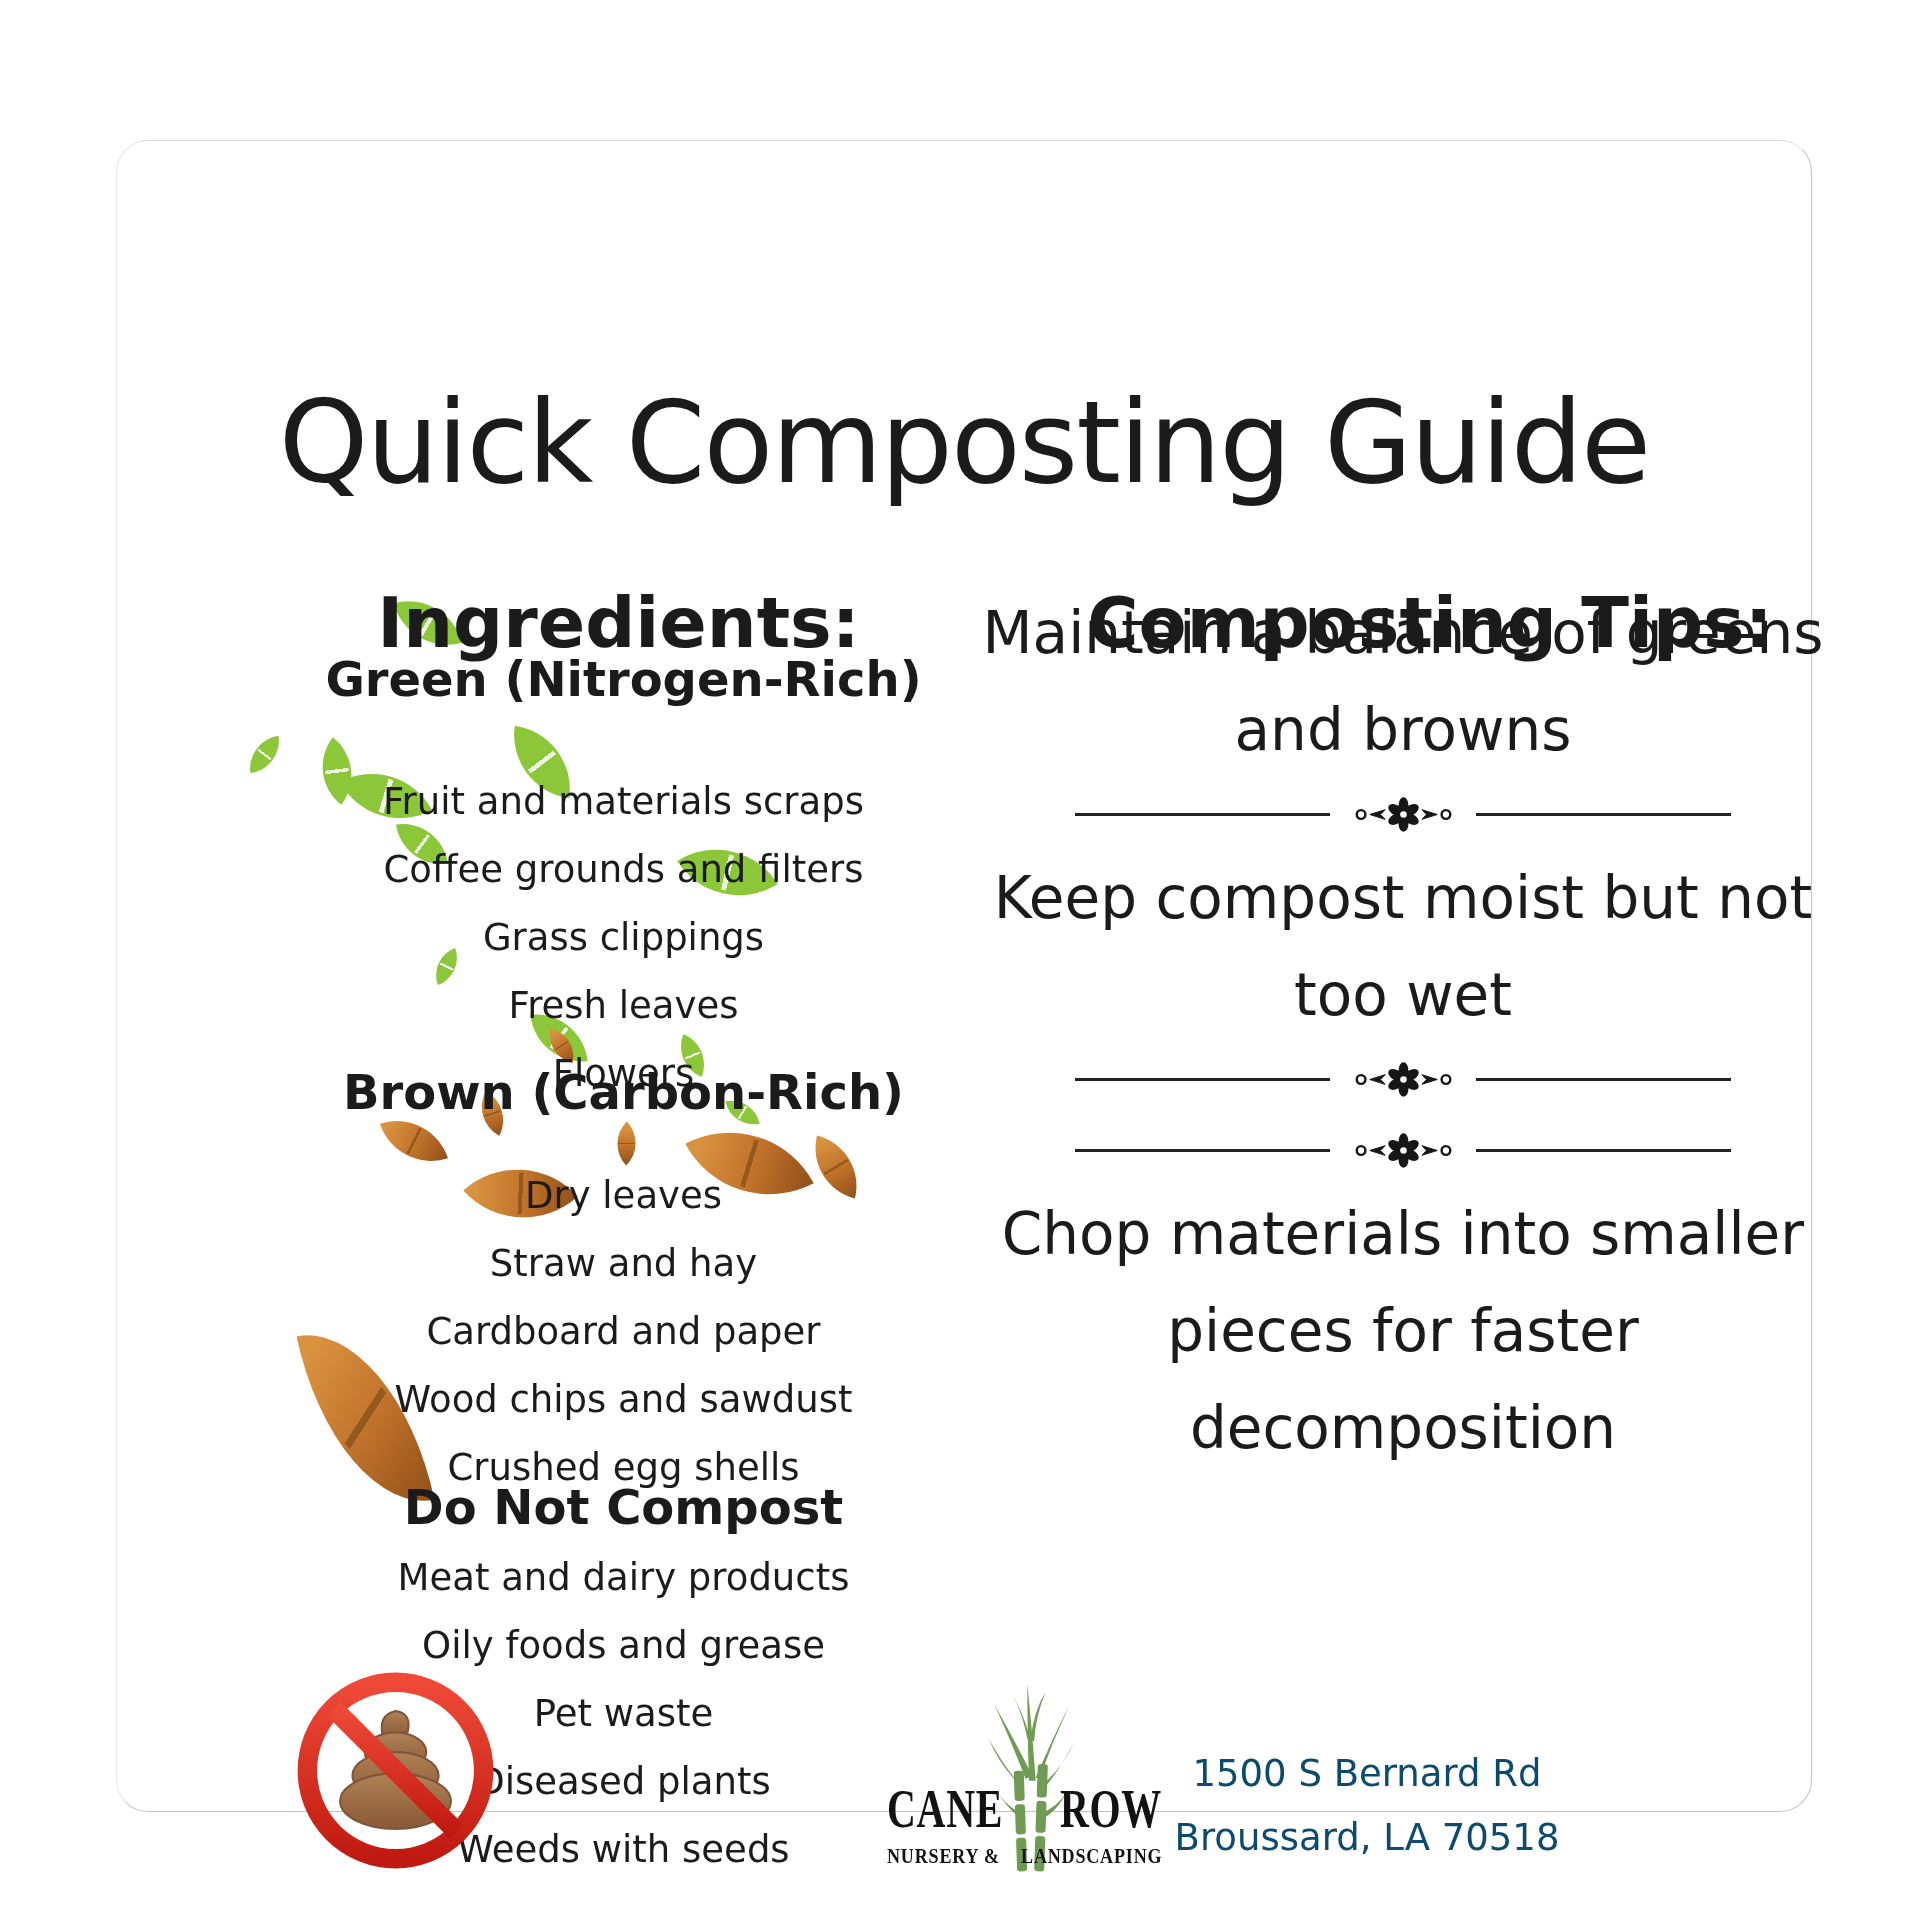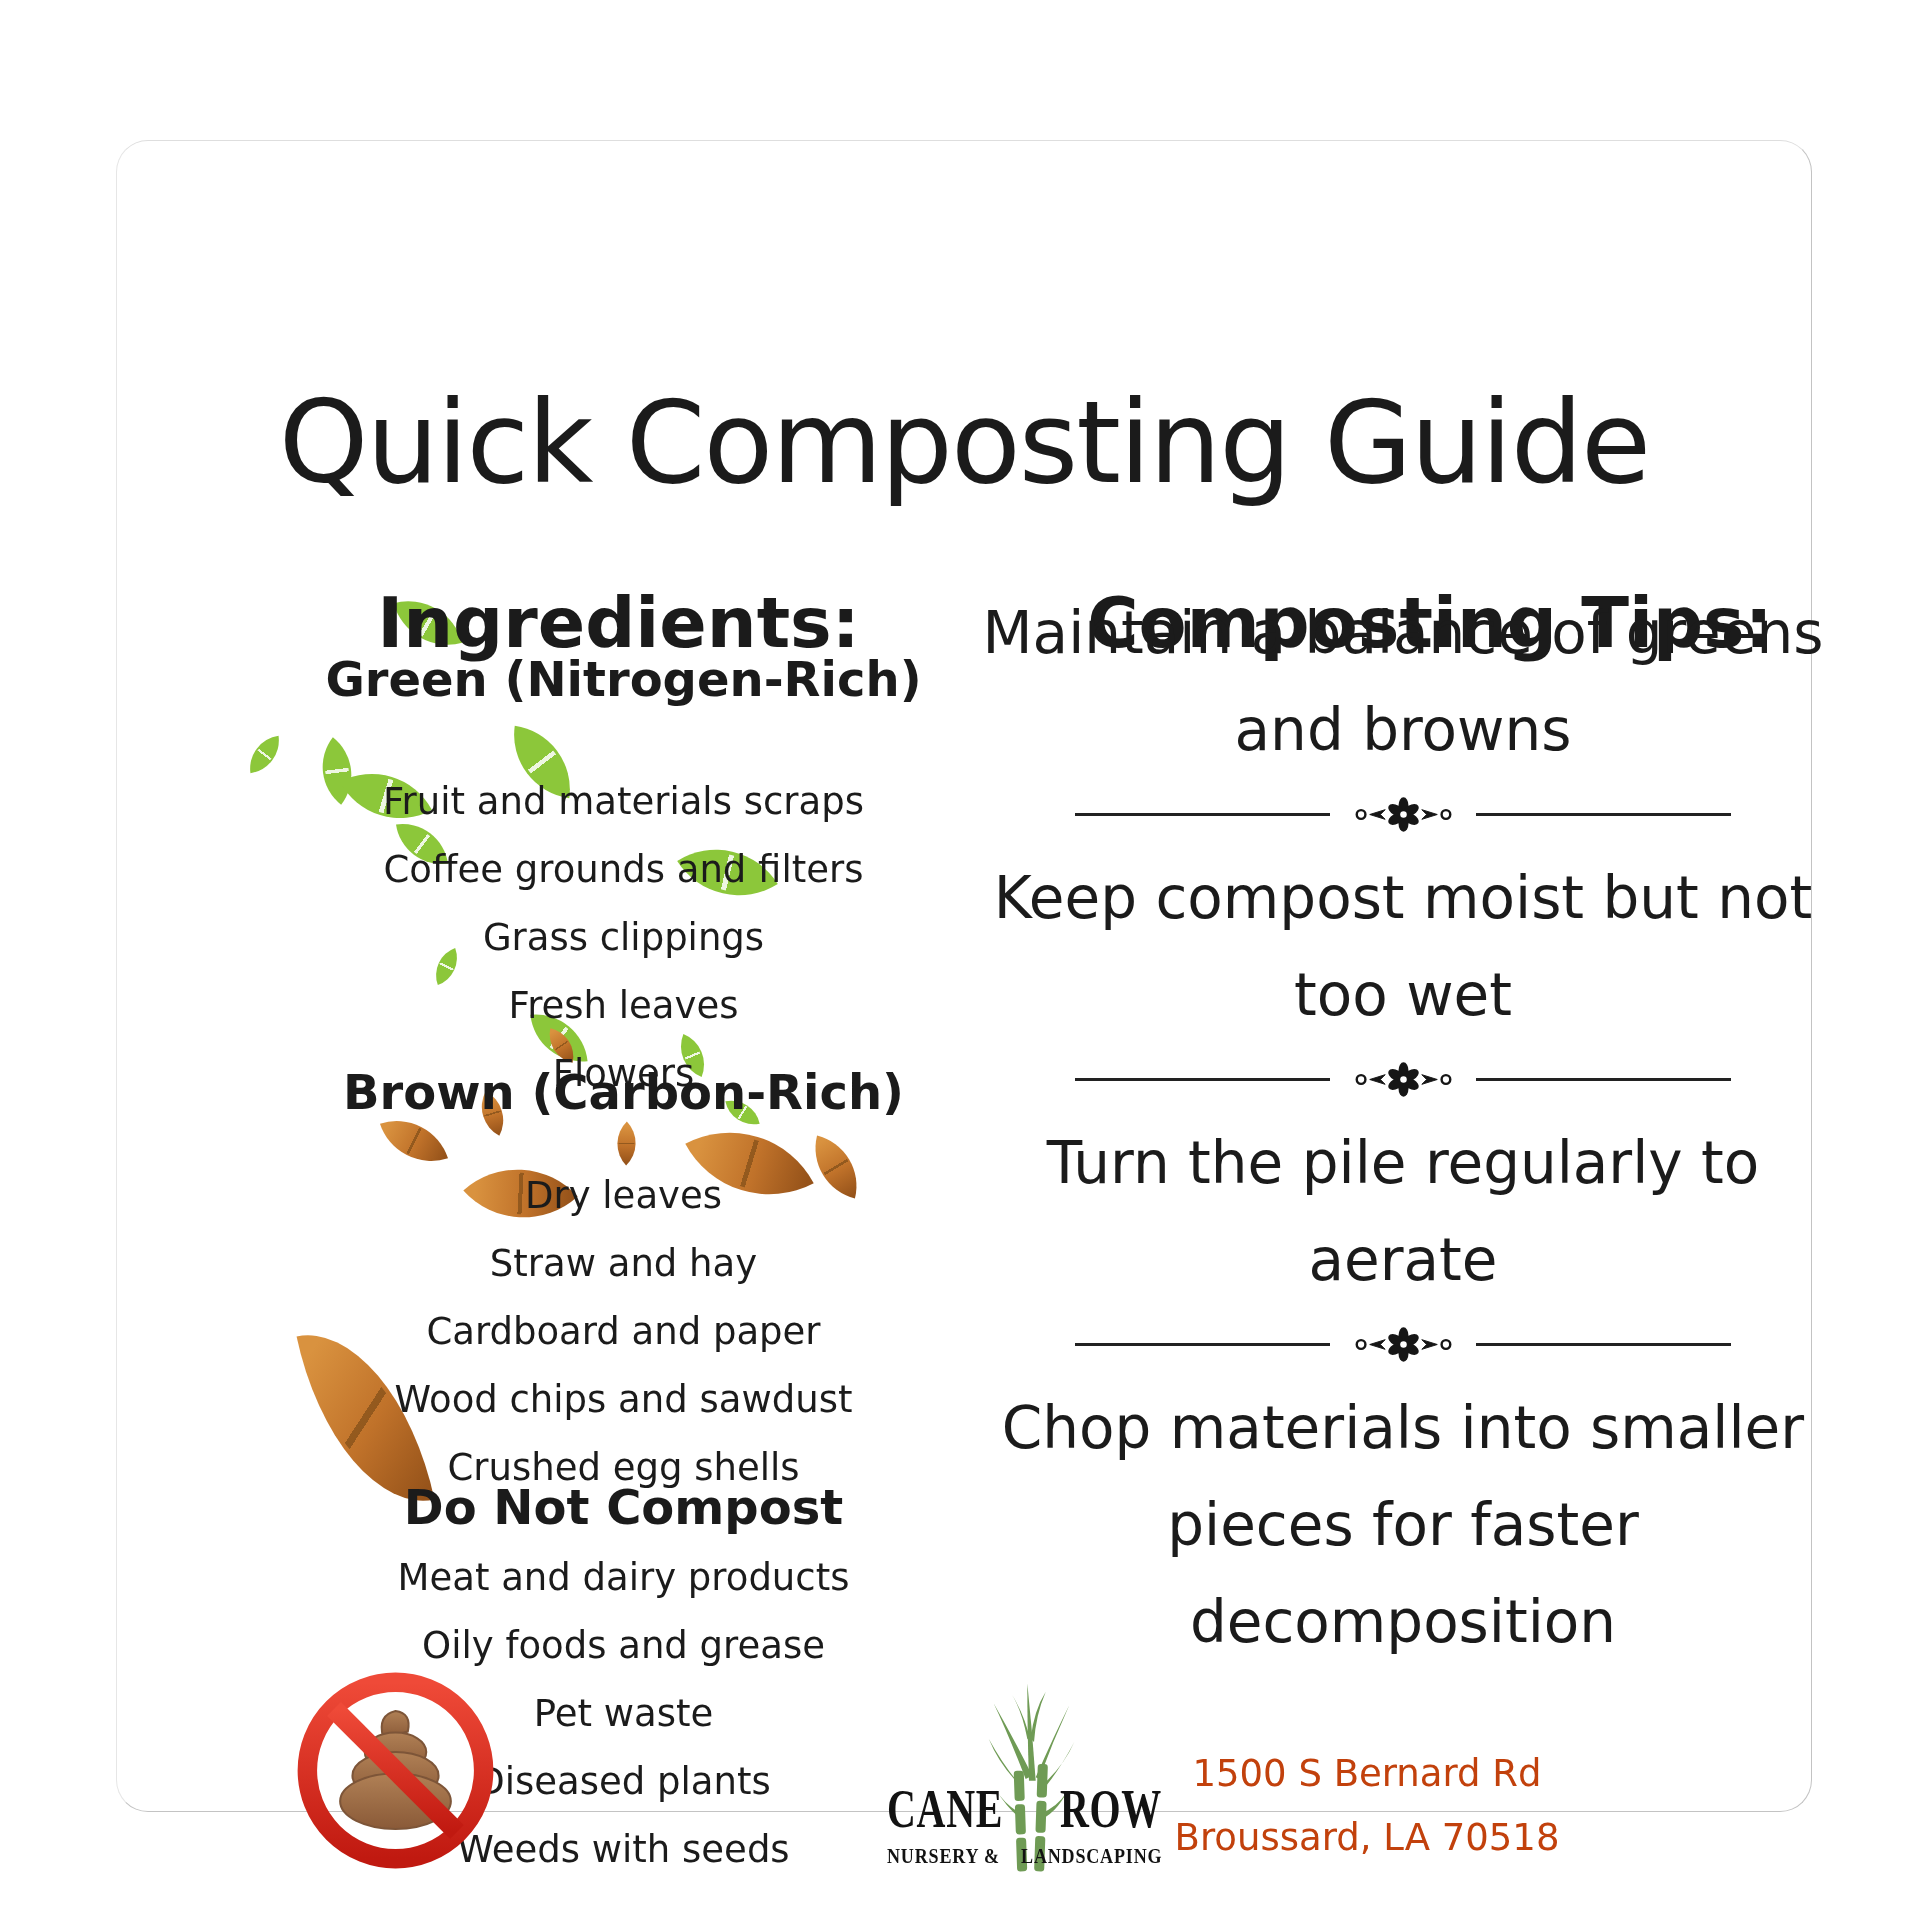--- a/index.html
+++ b/index.html
@@ -47,21 +47,21 @@
 
   .logo{position:absolute;left:770px;top:1524px;width:275px;height:210px;z-index:3;}
   .logo .cane-svg{position:absolute;left:75px;top:15.4px;width:139px;height:193px;}
   .logo .w{position:absolute;font-family:"Liberation Serif",serif;font-weight:bold;color:#121212;}
   .logo .w-cane{left:0;bottom:35px;font-size:54px;transform:scaleX(.74);transform-origin:left bottom;letter-spacing:1px;}
   .logo .w-row{right:0;bottom:35px;font-size:54px;transform:scaleX(.74);transform-origin:right bottom;letter-spacing:1px;}
   .logo .s-left{left:0;bottom:5.8px;font-size:22px;transform:scaleX(.82);transform-origin:left bottom;letter-spacing:1px;}
   .logo .s-right{right:0;bottom:5.8px;font-size:22px;transform:scaleX(.82);transform-origin:right bottom;letter-spacing:1px;}
 
   .address{position:absolute;left:1057px;top:1601px;width:386px;text-align:center;
-           font-size:37px;line-height:64px;z-index:3;color:#c2410c;}
+           font-size:37px;line-height:64px;z-index:3;color:#0c4a6e;}
 </style>
 </head>
 <body>
 
 <div class="page">
   <div class="card">
 
     <h1 class="title">Quick Composting Guide</h1>
 
     <h2 class="col-head ing">Ingredients:</h2>
@@ -188,22 +188,20 @@
                 <ellipse cx="70" cy="9" rx="5.2" ry="8.8" transform="rotate(300 70 18)"></ellipse>
                 <circle cx="70" cy="18" r="3.4" fill="#ffffff"></circle>
               </g>
               <path d="M105 18 l-16 -5 5 5 -5 5 z" stroke-width="1"></path>
               <circle cx="114" cy="18" r="4.5" fill="none" stroke-width="2.5"></circle>
             </g>
           </svg>
           <span class="line"></span>
         </div>
 
-        <div class="tip">Turn the pile regularly to
-aerate</div>
         <div class="divider">
           <span class="line"></span>
           <svg class="orn" width="135" height="35" viewBox="0 0 140 36">
             <g fill="#161616" stroke="#161616">
               <circle cx="26" cy="18" r="4.5" fill="none" stroke-width="2.5"></circle>
               <path d="M35 18 l16 -5 -5 5 5 5 z" stroke-width="1"></path>
               <g stroke="none">
                 <ellipse cx="70" cy="9" rx="5.2" ry="8.8"></ellipse>
                 <ellipse cx="70" cy="9" rx="5.2" ry="8.8" transform="rotate(60 70 18)"></ellipse>
                 <ellipse cx="70" cy="9" rx="5.2" ry="8.8" transform="rotate(120 70 18)"></ellipse>

